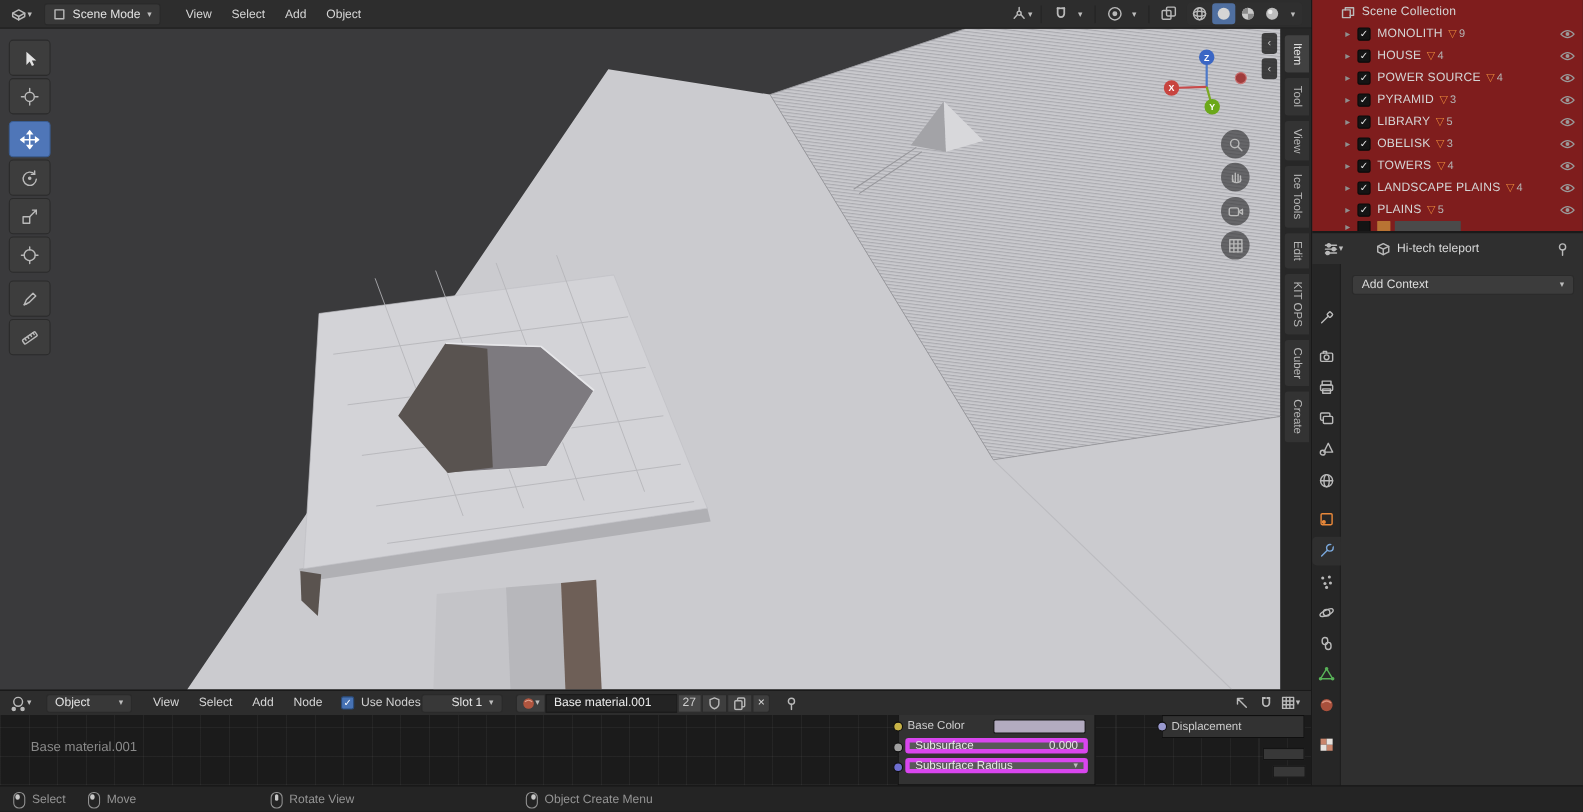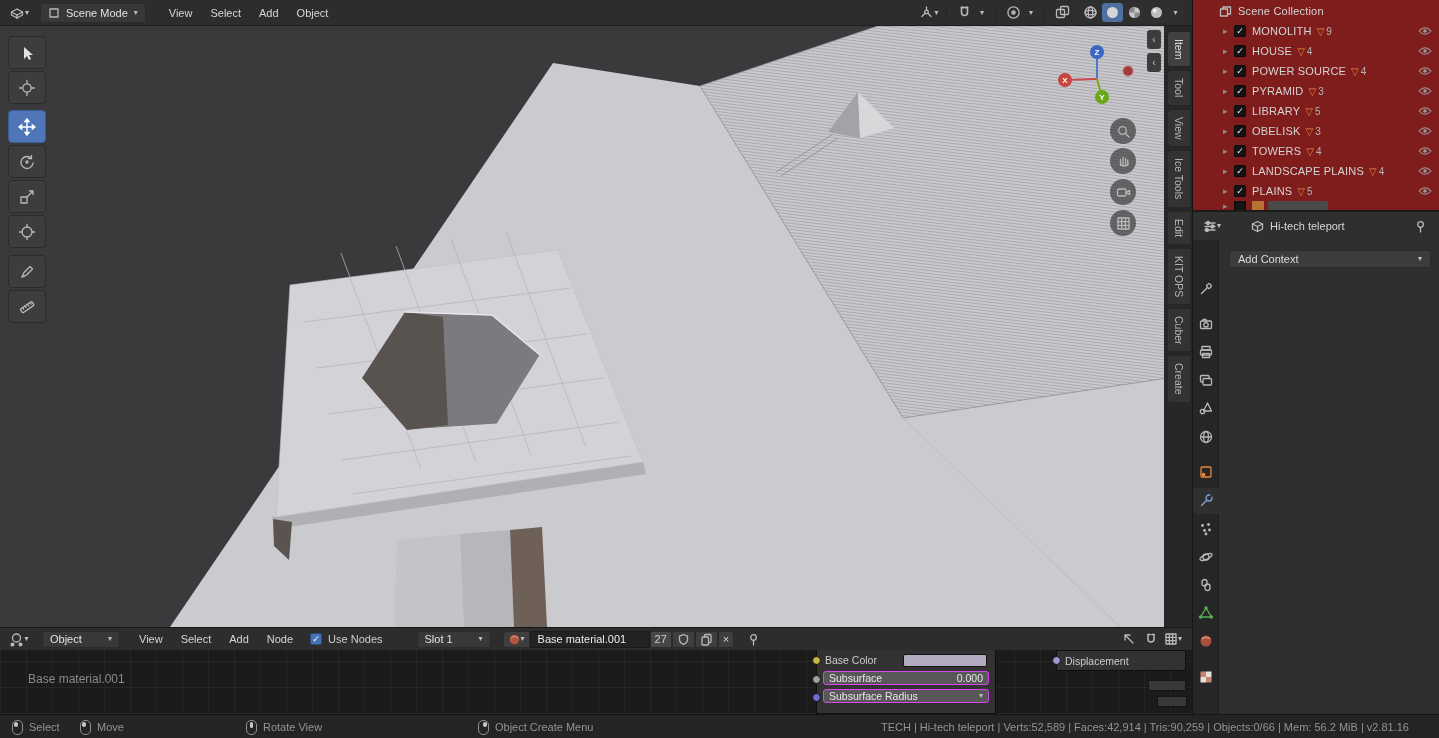--- a/index.html
+++ b/index.html
@@ -54,21 +54,21 @@
 .dblock>*{height:17px;display:flex;align-items:center}
 .db-btn{background:#3e3e3e;border:1px solid #2a2a2a;padding:0 4px;justify-content:center}
 .db-name{background:#232323;border:1px solid #1a1a1a;color:#ececec;padding:0 7px;width:120px}
 #shd-canvas{position:absolute;left:0;top:23px;width:1192px;height:64px;background:#1b1b1b;
   background-image:repeating-linear-gradient(0deg,rgba(255,255,255,.045) 0 1px,transparent 1px 26px),
                    repeating-linear-gradient(90deg,rgba(255,255,255,.045) 0 1px,transparent 1px 26px);
   overflow:hidden}
 .node{position:absolute;background:#323232;border:1px solid #0f0f0f}
 .nrow{display:flex;align-items:center;justify-content:space-between;height:18px;padding:0 8px;
   color:#cccccc;font-size:10.5px;position:relative}
-.widget{height:14px;background:#585858;border:1px solid #d946ef;border-radius:3px;width:100%;
+.widget{height:14px;background:#585858;border:4px solid #d946ef;border-radius:3px;width:100%;
   display:flex;align-items:center;justify-content:space-between;padding:0 5px;color:#e8e8e8;font-size:10.5px}
 .swatch{width:84px;height:13px;background:#b3abc0;border:1px solid #161616;border-radius:2px}
 .socket{position:absolute;width:9px;height:9px;border-radius:50%;border:1px solid #0f0f0f;left:-5px}
 .stub{position:absolute;background:#383838;border:1px solid #141414}
 
 
 #right{left:1192px;top:0;width:247px;height:714px;background:#2d2d2d;border-left:1px solid #161616}
 #outliner{position:absolute;left:0;top:0;width:100%;height:210px;overflow:hidden;background:#7f1d1d}
 .orow{position:absolute;left:0;width:100%;height:20px;display:flex;align-items:center;padding-left:30px}
 .exp{color:#8f8f8f;font-size:9px;width:11px}
@@ -356,21 +356,21 @@
         <span class="menu">Select</span>
         <span class="menu">Add</span>
         <span class="menu">Node</span>
       </div>
       <div style="display:flex;align-items:center;gap:6px;margin-left:8px">
         <span class="checkbox">
             <span>✓</span>
           </span>
         <span>Use Nodes</span>
       </div>
-      <div class="dd" style="margin-left:34px;width:74px;justify-content:space-between">
+      <div class="dd" style="width:74px;justify-content:flex-end">
         <span>Slot 1</span>
         <span class="caret">▾</span>
       </div>
       <div class="dblock" style="margin-left:12px">
         <div class="db-btn" style="border-radius:3px 0 0 3px">
           <svg width="13" height="13">
               <circle cx="6.5" cy="6.5" r="4.8" fill="#b0553f"></circle>
               <path d="M3.2 5 a4.8 4.8 0 0 1 6.6 0" stroke="#e0a18c" fill="none"></path>
             </svg>
           <span class="caret">▾</span>
@@ -781,16 +781,15 @@
           <i></i>
         </span>
       <span>Rotate View</span>
     </div>
     <div class="hint" style="left:478px">
       <span class="mouse m-right">
           <i></i>
         </span>
       <span>Object Create Menu</span>
     </div>
-    <div id="sinfo">TECH | Hi-tech teleport | Verts:52,589 | Faces:42,914 | Tris:90,259 | Objects:0/66 | Mem: 56.2 MiB | v2.81.16</div>
   </div>
 
 </div>
 
 </body></html>

